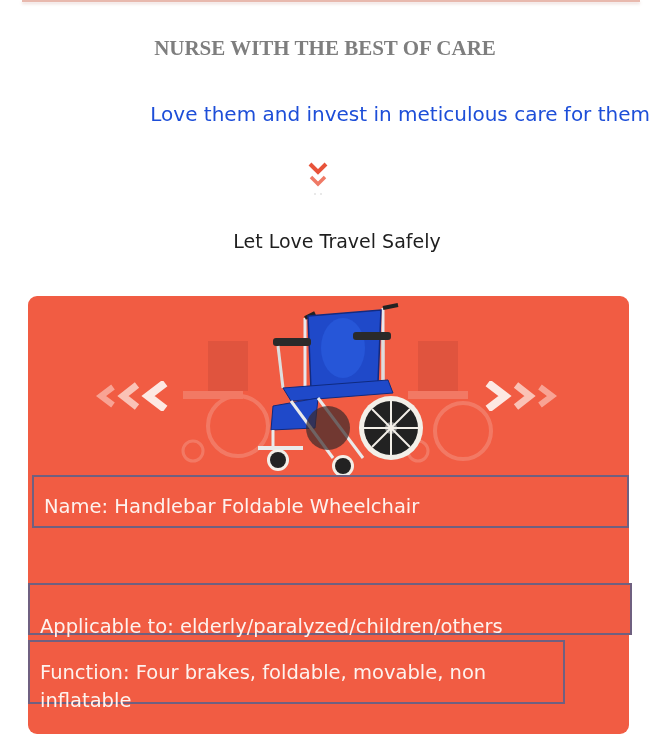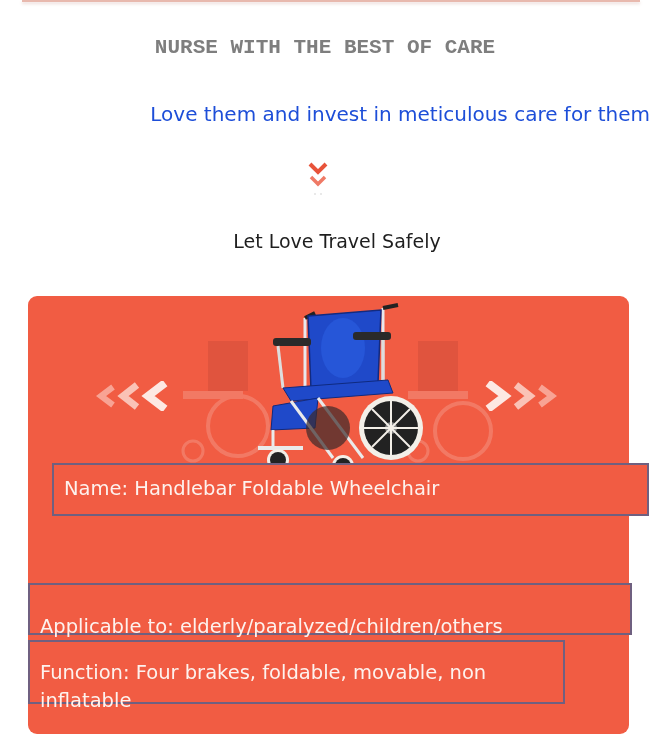--- a/index.html
+++ b/index.html
@@ -6,21 +6,21 @@
     body {
       width: 650px; height: 749px; background: #ffffff; position: relative; overflow: hidden;
       font-family: "DejaVu Sans", "Liberation Sans", sans-serif;
     }
     .top-rule {
       position: absolute; left: 22px; top: 0; width: 618px; height: 2px;
       background: #e8b9ae; box-shadow: 0 2px 3px rgba(200,150,140,0.35);
     }
     .heading {
       position: absolute; left: 0; width: 650px; top: 36px; text-align: center;
-      font-family: Liberation Mono, monospace; font-weight: bold; font-size: 21px;
+      font-family: Liberation Serif, serif; font-weight: bold; font-size: 21px;
       color: #7e7e7e; letter-spacing: 0px;
     }
     .subheading {
       position: absolute; left: 0; width: 650px; top: 102px; text-align: right;
       font-size: 20px; color: #1d4ed8;
     }
     .chevrons {
       position: absolute; left: 307px; top: 160px; width: 22px; height: 38px;
     }
     .tagline {
@@ -36,21 +36,21 @@
     }
     .arrows-left { position: absolute; left: 65px; top: 85px; width: 90px; height: 30px; }
     .arrows-right { position: absolute; left: 442px; top: 85px; width: 90px; height: 30px; }
     .ghost { position: absolute; opacity: 0.25; }
     .chair { position: absolute; left: 215px; top: 2px; width: 190px; height: 180px; }
     .spec-row {
       position: absolute; background: #f15c43; border: 2px solid #6f6080;
       color: #fdf2ee; font-size: 19.5px; box-sizing: border-box;
       padding-left: 10px; line-height: 28px;
     }
-    .row-name { left: 4px; top: 167px; width: 597px; height: 53px; padding-top: 10px; margin-left: 20px; }
+    .row-name { left: 4px; top: 179px; width: 597px; height: 53px; padding-top: 16px; }
     .row-material { left: 5px; top: 234px; width: 596px; height: 54px; padding-top: 0px; line-height: 29px; }
     .row-applicable { left: 0px; top: 287px; width: 604px; height: 52px; padding-top: 28px; }
     .row-function { left: 0px; top: 344px; width: 537px; height: 64px; padding-top: 17px; }
   </style>
 </head>
 <body>
 
 <div class="top-rule"></div>
 
 <div class="heading">NURSE WITH THE BEST OF CARE</div>

